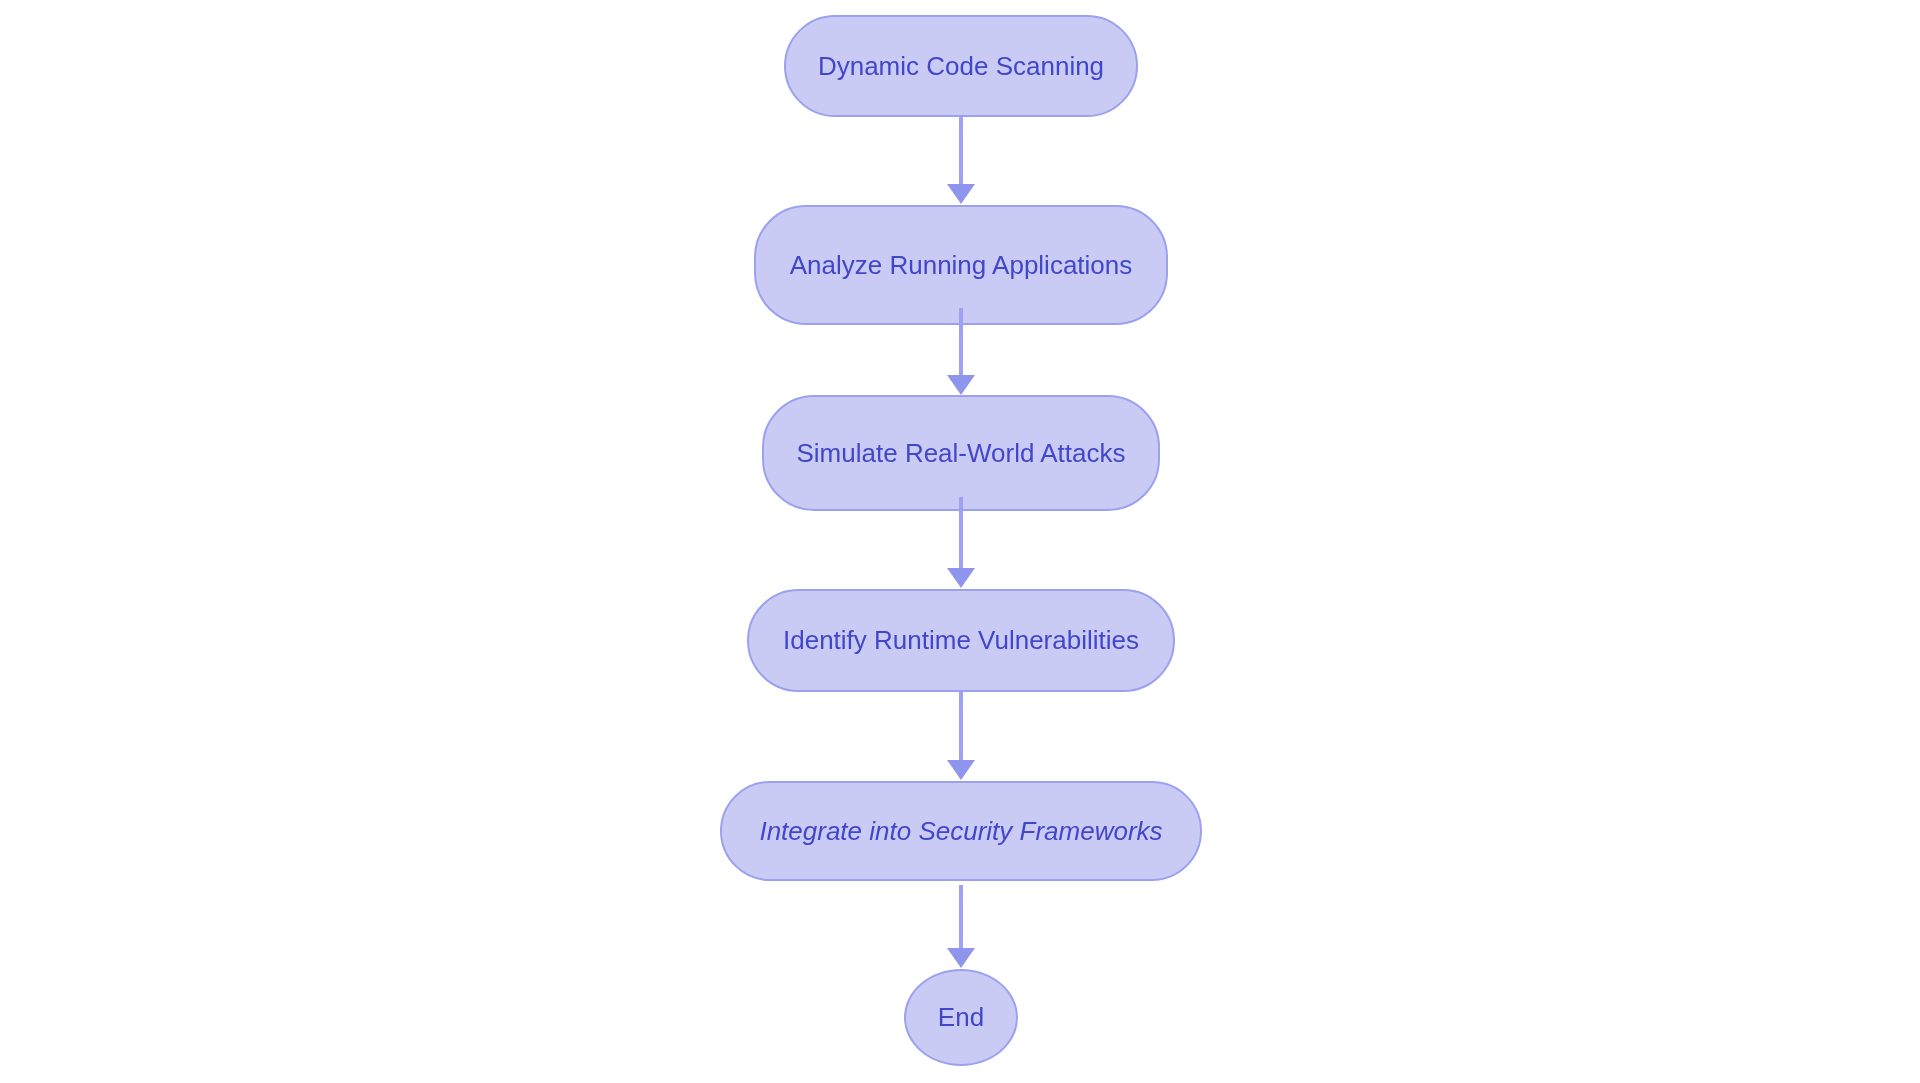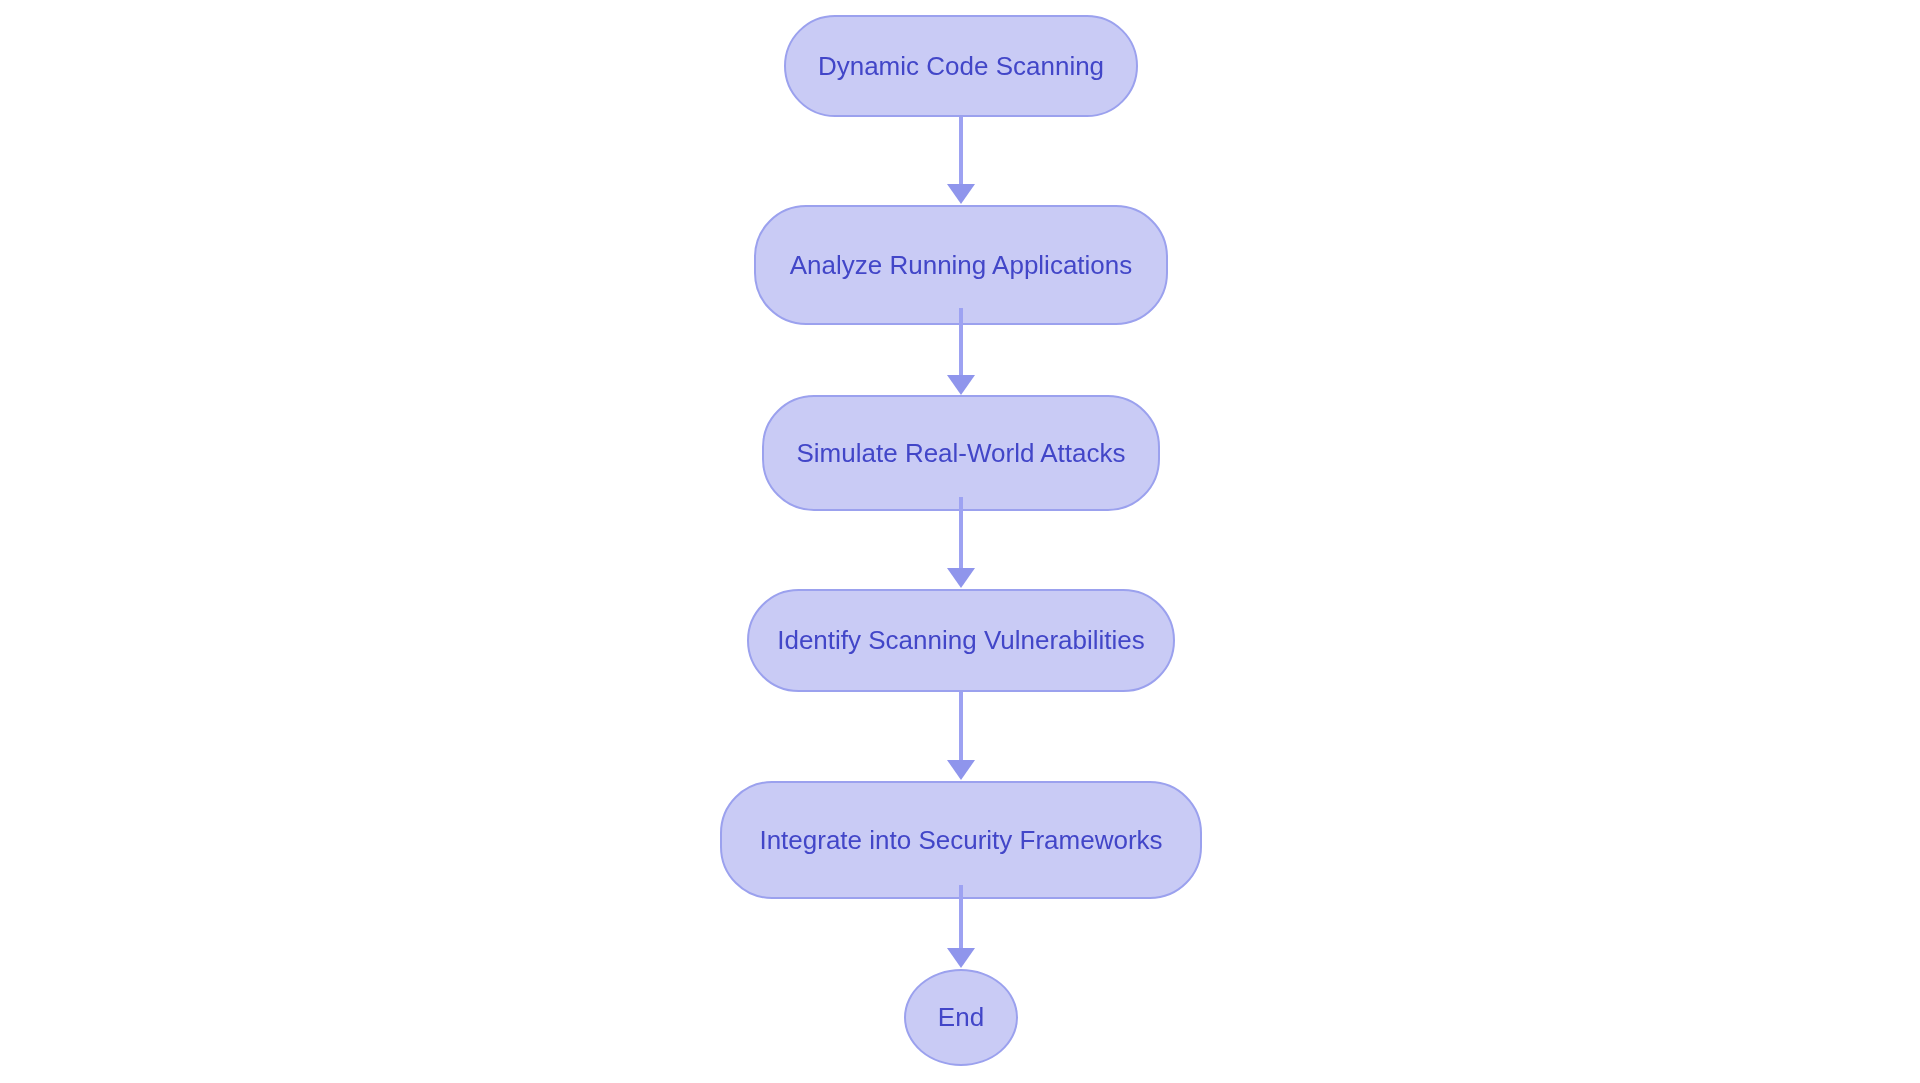--- a/index.html
+++ b/index.html
@@ -31,21 +31,21 @@
     font-size:26px;
     white-space:nowrap;
     text-align:center;
   }
   .pill{border-radius:52px;}
   .ellipse{border-radius:50%;}
   .n1{left:784px;top:15px;width:354px;height:102px;}
   .n2{left:754px;top:205px;width:414px;height:120px;}
   .n3{left:762px;top:395px;width:398px;height:116px;}
   .n4{left:747px;top:589px;width:428px;height:103px;}
-  .n5{left:720px;top:781px;width:482px;height:118px;}
+  .n5{left:720px;top:781px;width:482px;height:100px;font-style:italic;}
   .nend{left:904px;top:969px;width:114px;height:97px;justify-content:center;}
   .arrow{
     position:absolute;
     width:28px;
     left:947px;
   }
   .a1{top:117px;height:87px;}
   .a2{top:308px;height:87px;}
   .a3{top:497px;height:91px;}
   .a4{top:692px;height:88px;}
@@ -95,21 +95,21 @@
   <div class="node pill n3">
     <span>Simulate Real-World Attacks</span>
   </div>
 
   <div class="arrow a3">
     <div class="shaft"></div>
     <div class="head"></div>
   </div>
 
   <div class="node pill n4">
-    <span>Identify Scanning Vulnerabilities</span>
+    <span>Identify Runtime Vulnerabilities</span>
   </div>
 
   <div class="arrow a4">
     <div class="shaft"></div>
     <div class="head"></div>
   </div>
 
   <div class="node pill n5">
     <span>Integrate into Security Frameworks</span>
   </div>

